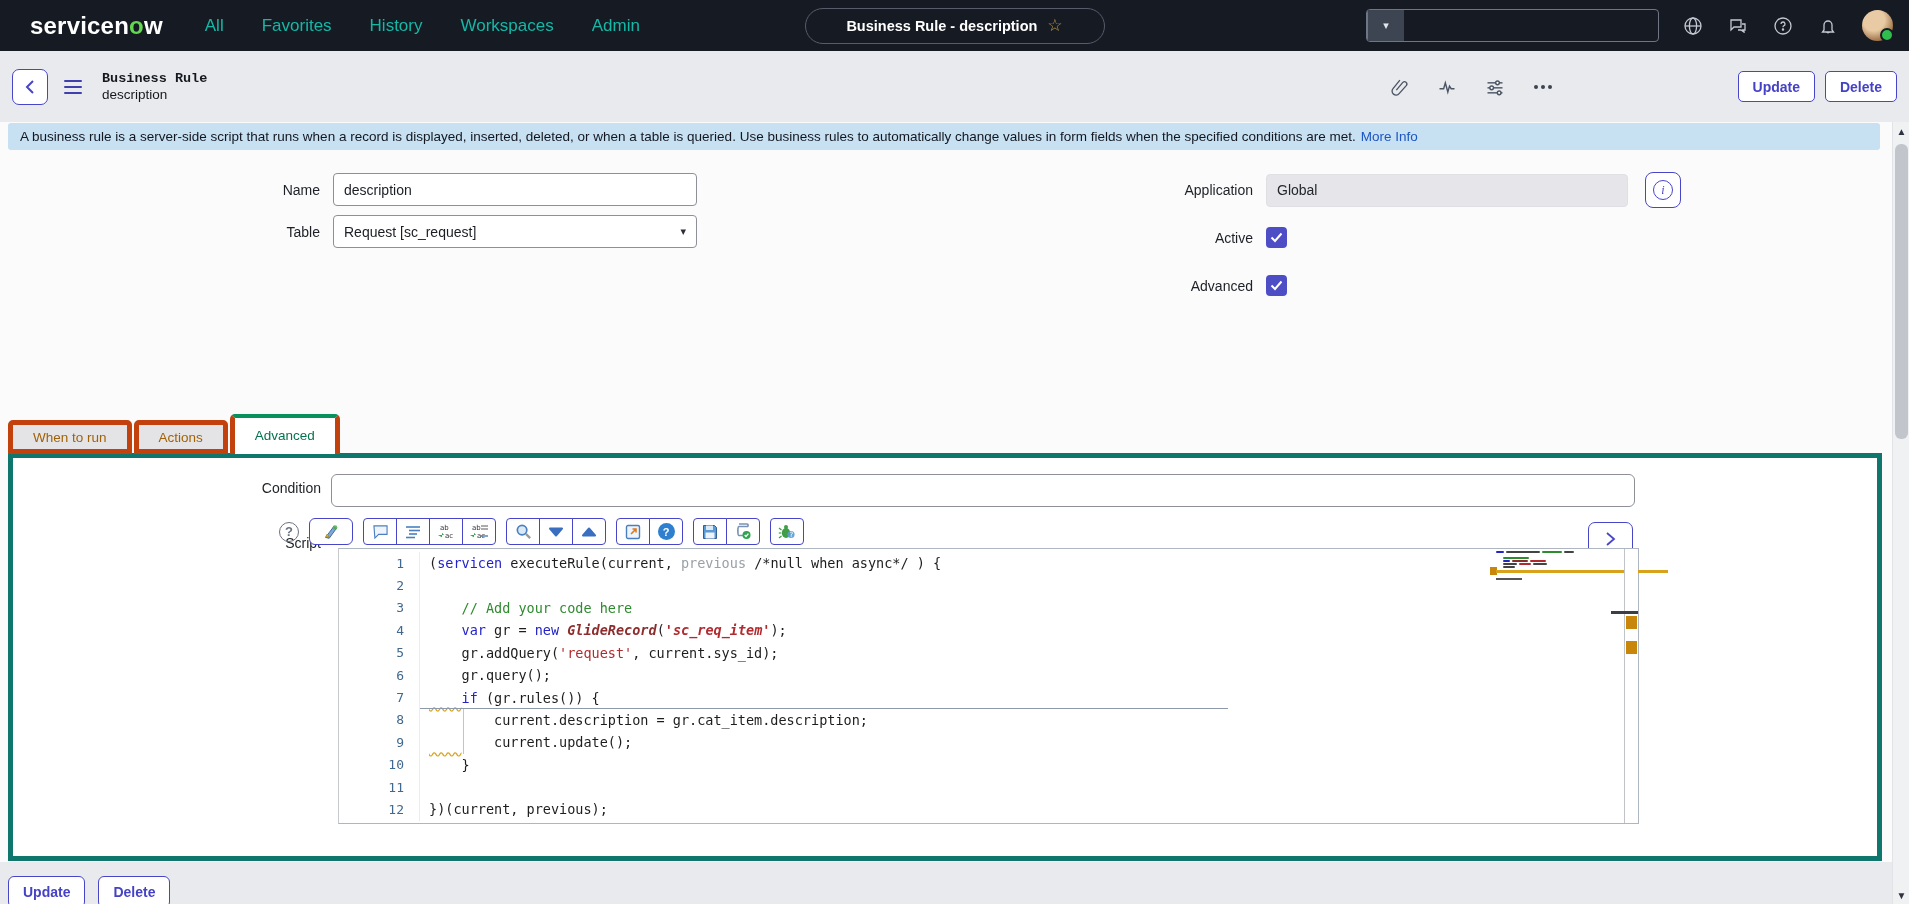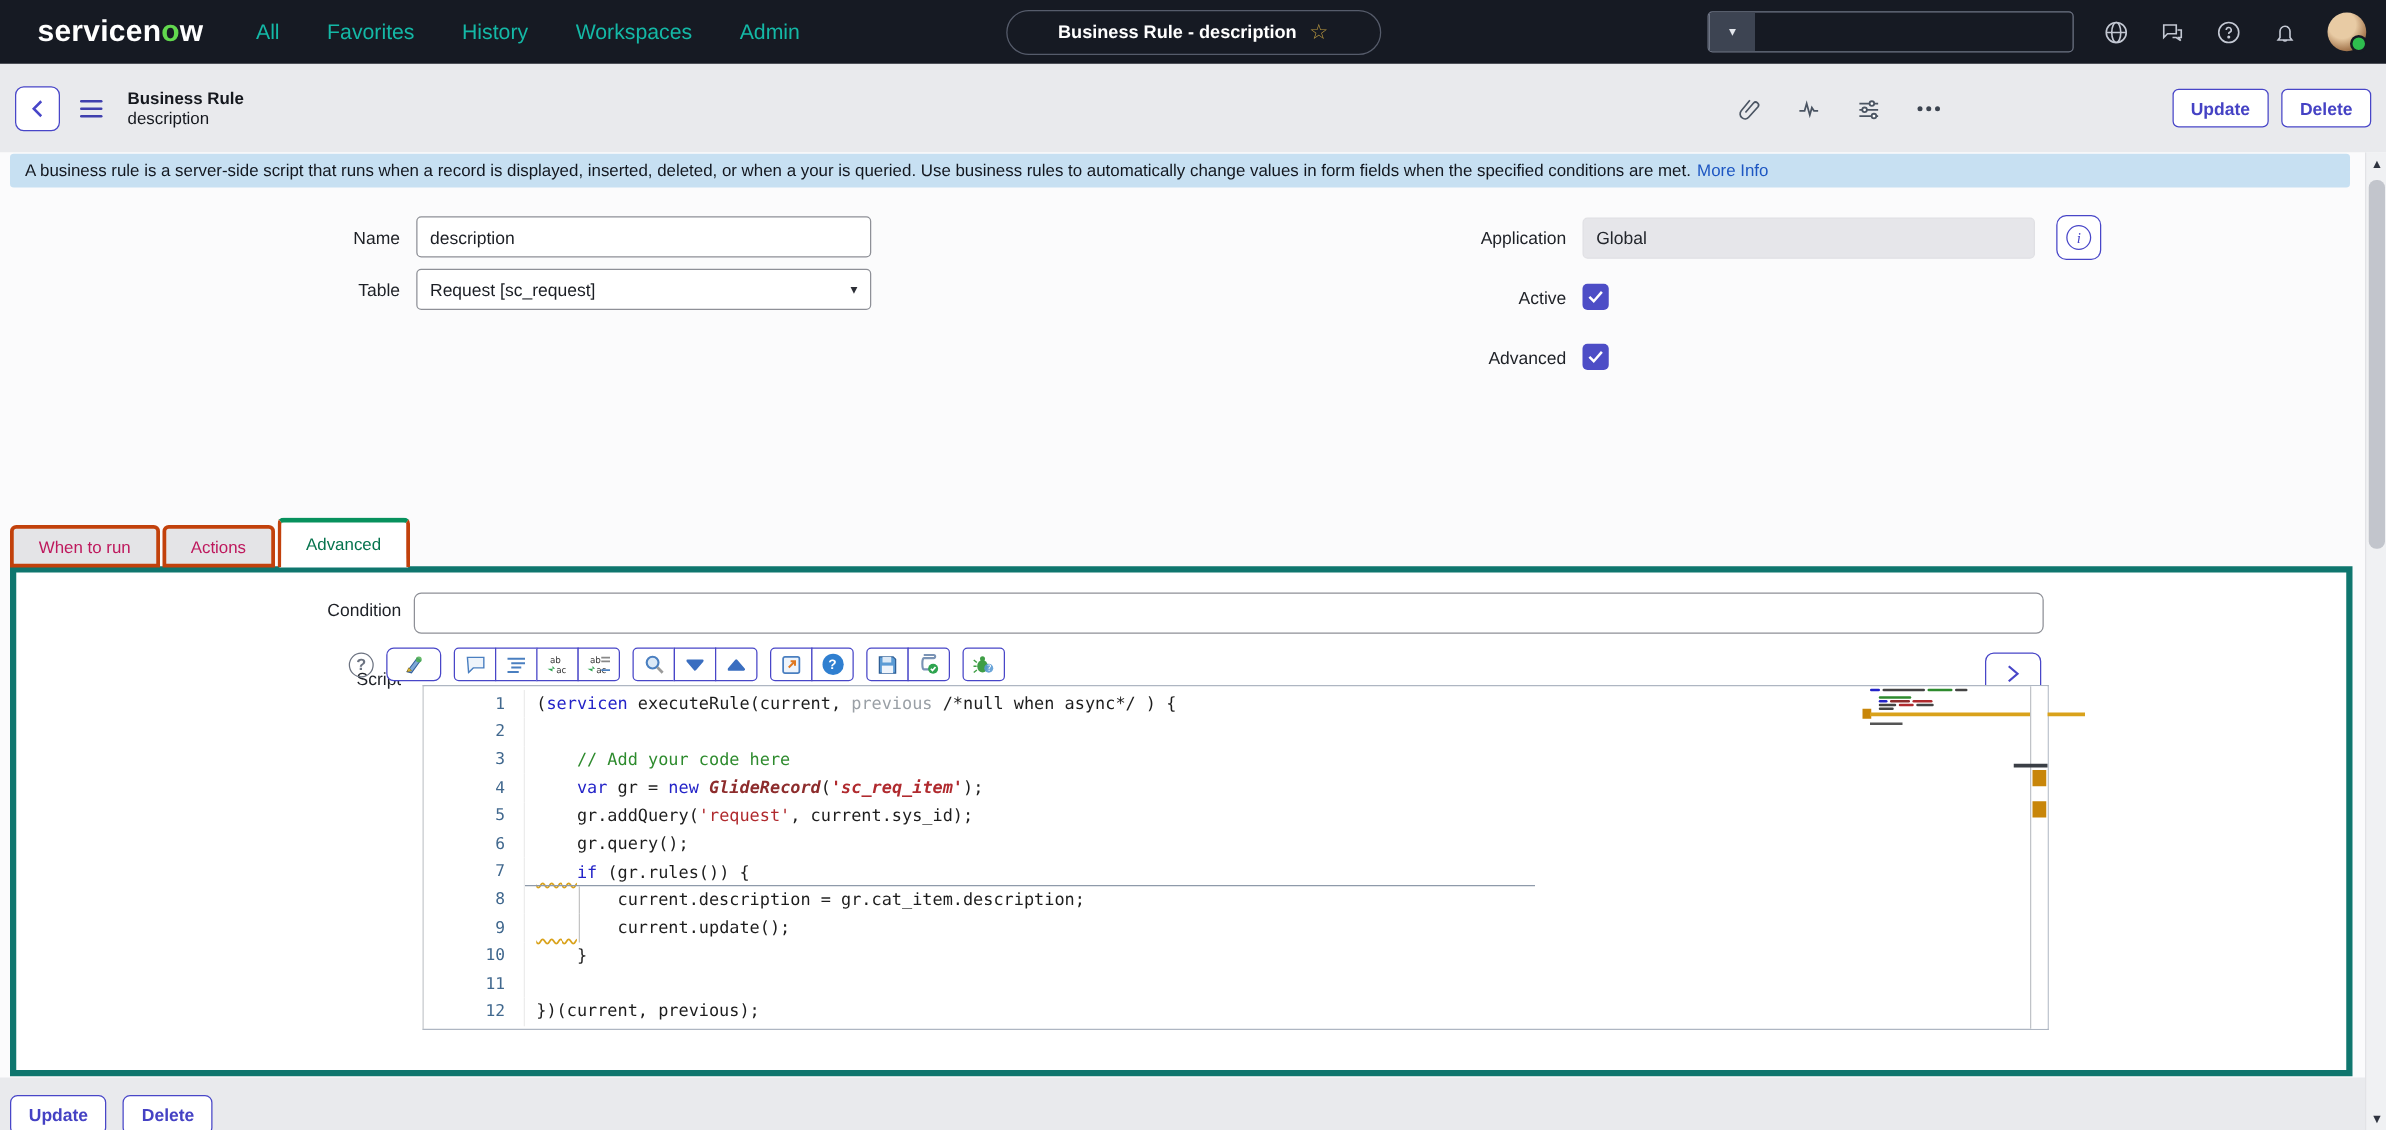--- a/index.html
+++ b/index.html
@@ -23,21 +23,21 @@
   .navicon { width:22px; height:22px; color:#c3c8d3; display:flex; align-items:center; justify-content:center; }
   .avatar { position:relative; width:31px; height:31px; border-radius:50%; background:radial-gradient(circle at 38% 32%, #e8cba4 0 38%, #a87b52 70%, #5d4027 100%); }
   .avatar::after { content:''; position:absolute; right:-1px; bottom:-1px; width:10px; height:10px; border-radius:50%; background:#2ebd4e; border:2px solid #161a23; }
 
   
   .recbar { position:absolute; top:51px; left:0; width:1909px; height:71px; background:#e9eaed; display:flex; align-items:center; }
   .back-btn { width:36px; height:36px; margin-left:12px; background:#fff; border:1px solid #4846c8; border-radius:7px; display:flex; align-items:center; justify-content:center; color:#4846c8; }
   .burger { margin-left:16px; display:flex; flex-direction:column; gap:4px; cursor:pointer; }
   .burger i { display:block; width:18px; height:2px; background:#3f3fae; border-radius:1px; }
   .rec-title { margin-left:20px; color:#15181e; }
-  .rec-title .t1 { font-size:13.5px; font-weight:bold; line-height:16px; }
+  .rec-title .t1 { font-size:13.5px; font-weight:bold; line-height:16px;font-family:Liberation Mono, monospace; }
   .rec-title .t2 { font-size:13.5px; line-height:16px; }
   .rec-actions { position:absolute; right:355px; display:flex; align-items:center; gap:26px; color:#4b5563; }
   .hicon { width:22px; height:22px; display:flex; align-items:center; justify-content:center; }
   .dots { display:flex; gap:3px; }
   .dots i { width:4px; height:4px; border-radius:50%; background:#3c4450; }
   .hdr-buttons { position:absolute; right:12px; display:flex; gap:10px; }
   .btn-outline { min-width:66px; height:31px; padding:0 14px; background:#fff; border:1px solid #4846c8; border-radius:5px; color:#4542c4; font-size:14px; font-weight:bold; display:flex; align-items:center; justify-content:center; cursor:pointer; font-family:"Liberation Sans",sans-serif; }
 
   
   .main { position:absolute; top:122px; left:0; width:1892px; height:782px; background:#fbfbfc; }
@@ -50,21 +50,21 @@
   .fselect { display:flex; align-items:center; justify-content:space-between; cursor:pointer; }
   .fselect .caret { color:#2c2f36; font-size:11px; }
   .freadonly { height:33px; background:#e6e6ea; border:1px solid #e0e0e4; border-radius:4px; font-size:14px; color:#23262c; display:flex; align-items:center; padding:0 10px; }
   .checkbox { width:21px; height:21px; background:#4d4dc6; border-radius:4px; display:flex; align-items:center; justify-content:center; cursor:pointer; }
   .checkbox svg { stroke:#fff; }
   .info-btn { width:36px; height:36px; background:#fff; border:1px solid #4846c8; border-radius:8px; color:#4846c8; display:flex; align-items:center; justify-content:center; cursor:pointer; }
   .info-glyph { width:20px; height:20px; border:1.6px solid #4846c8; border-radius:50%; font-size:12px; font-style:italic; font-family:"Liberation Serif",serif; display:flex; align-items:center; justify-content:center; }
 
   
   .tabs { position:absolute; top:292px; left:8px; display:flex; align-items:flex-end; z-index:5; }
-  .tab { height:34px; padding:0 20px; background:#e4e4e7; border:3px solid #c2410c; border-radius:5px 5px 0 0; margin-right:2px; display:flex; align-items:center; font-size:13.5px; color:#be185d; cursor:pointer; }
+  .tab { height:34px; padding:0 20px; background:#e4e4e7; border:5px solid #c2410c; border-radius:5px 5px 0 0; margin-right:2px; display:flex; align-items:center; font-size:13.5px; color:#a16207; cursor:pointer; }
   .tab.active { height:40px; background:#fff; color:#05734d; border-top:4px solid #07915d; border-bottom:none; position:relative; z-index:6; padding-bottom:1px; }
 
   
   .panel { position:absolute; top:331px; left:8px; width:1874px; height:408px; background:#fff; border:5px solid #0f766e; }
   .cond-row { position:absolute; top:22px; left:0; width:100%; display:flex; align-items:center; }
   .cond-label { width:308px; text-align:right; font-size:14px; color:#1d2026; }
   .cond-input { position:absolute; left:318px; top:-6px; width:1304px; height:33px; border:1px solid #8e9097; border-radius:6px; outline:none; font-size:14px; padding:0 10px; font-family:"Liberation Sans",sans-serif; }
   .script-label { position:absolute; top:77px; left:0; width:308px; text-align:right; font-size:14px; color:#1d2026; }
 
   
@@ -221,21 +221,21 @@
     </div>
     <div class="hdr-buttons">
       <button class="btn-outline">Update</button>
       <button class="btn-outline">Delete</button>
     </div>
   </div>
 
   <div class="main">
 
     <div class="banner">
-      <span>A business rule is a server-side script that runs when a record is displayed, inserted, deleted, or when a your is queried. Use business rules to automatically change values in form fields when the specified conditions are met.</span>
+      <span>A business rule is a server-side script that runs when a record is displayed, inserted, deleted, or when a table is queried. Use business rules to automatically change values in form fields when the specified conditions are met.</span>
       <a>More Info</a>
     </div>
 
     <div class="frow" style="top:51px; left:0;">
       <label class="flabel" style="width:320px;">Name</label>
       <input class="finput" style="margin-left: 13px; width: 364px;" value="description">
     </div>
 
     <div class="frow" style="top:93px; left:0;">
       <label class="flabel" style="width:320px;">Table</label>

